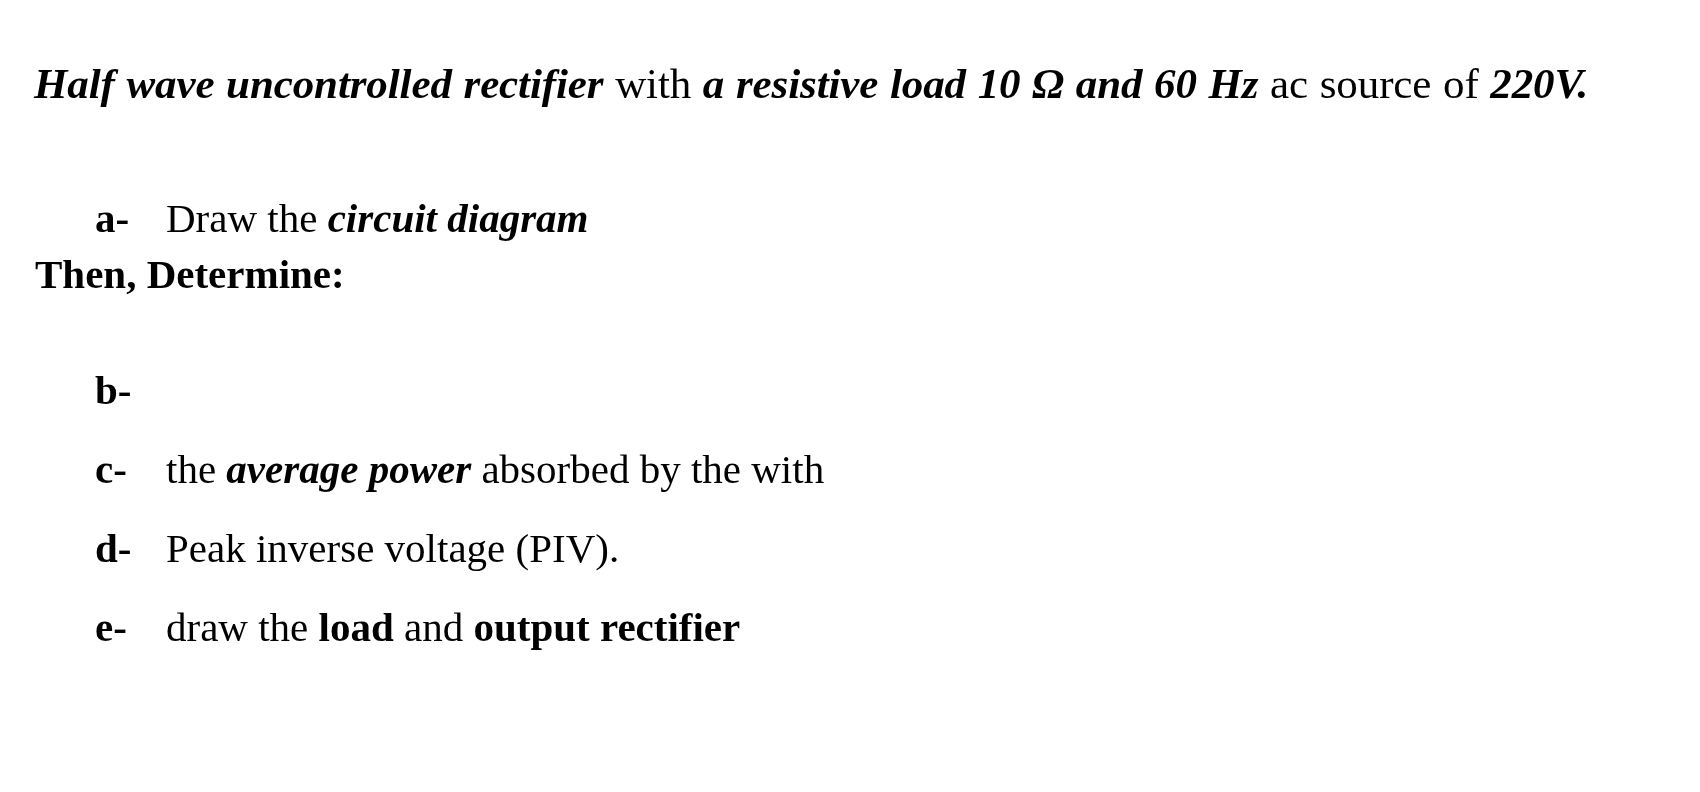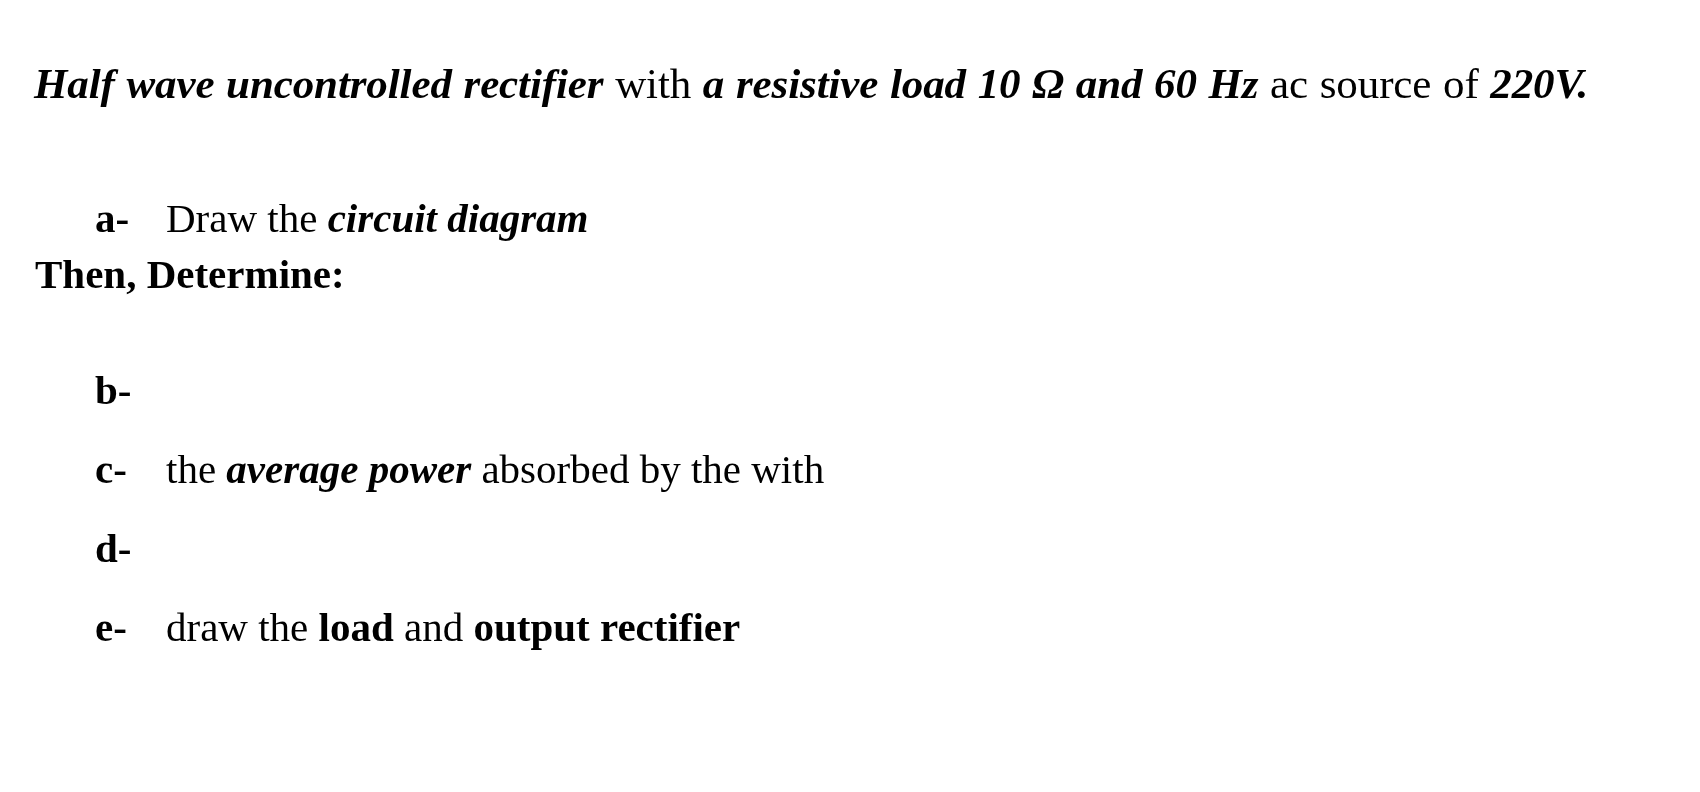--- a/index.html
+++ b/index.html
@@ -109,20 +109,21 @@
       <span class="list-marker">b-</span>
     </div>
 
     <div class="list-row row-c">
       <span class="list-marker">c-</span>
       <span class="list-text"><span class="rg">the </span><span class="bi">average power</span><span class="rg"> absorbed by the with</span></span>
     </div>
 
     <div class="list-row row-d">
       <span class="list-marker">d-</span>
+      <span class="list-text"><span class="rg">Peak inverse voltage (PIV).</span></span>
     </div>
 
     <div class="list-row row-e">
       <span class="list-marker">e-</span>
       <span class="list-text"><span class="rg">draw the </span><span class="b">load</span><span class="rg"> and </span><span class="b">output rectifier</span></span>
     </div>
 
   </div>
 </div>
 

